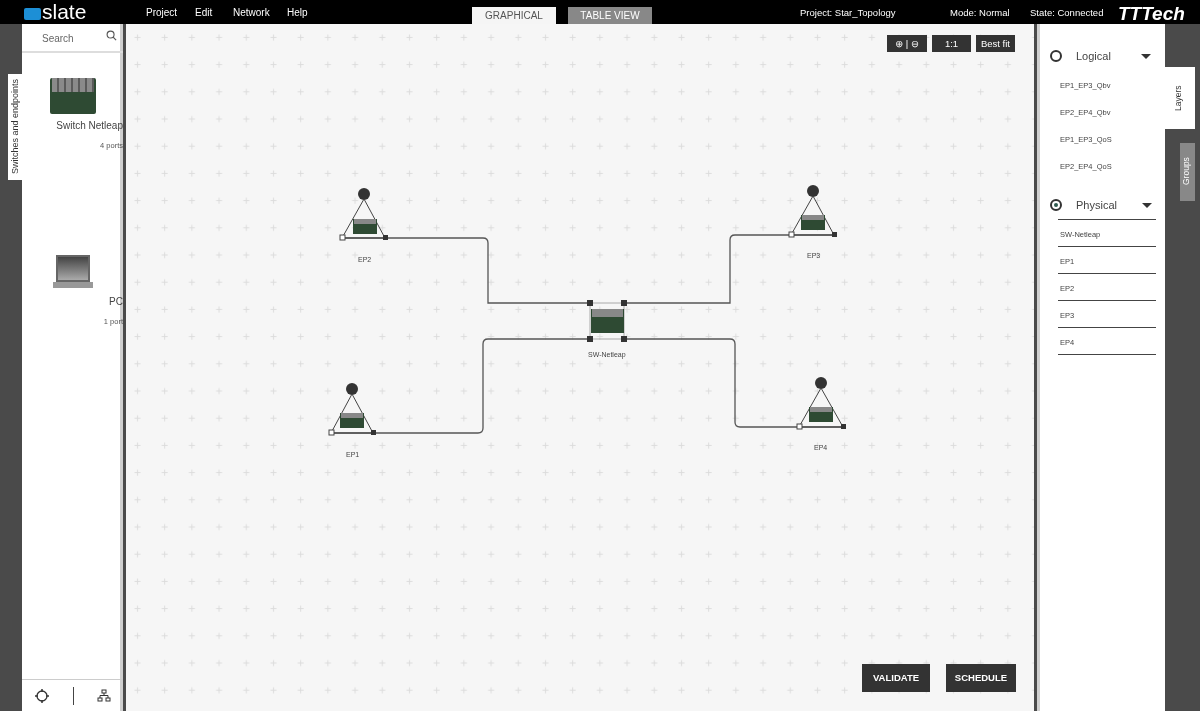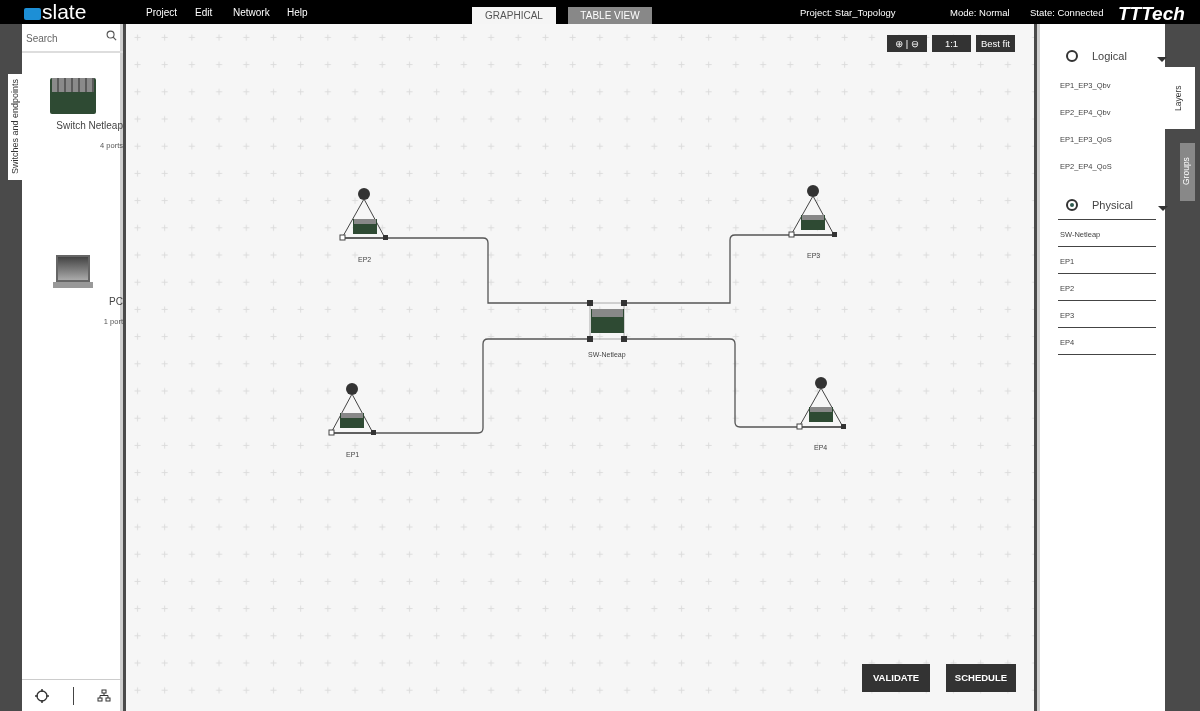--- a/index.html
+++ b/index.html
@@ -11,40 +11,40 @@
 .menu{position:absolute;top:7px;font-size:10px;font-weight:normal;color:#fff}
 .tab{position:absolute;top:7px;height:17px;font-size:10px;text-align:center;line-height:17px}
 .tab.active{left:472px;width:84px;background:#f5f5f5;color:#555}
 .tab.inactive{left:568px;width:84px;background:#888;color:#fff}
 .status{position:absolute;top:7px;font-size:9.5px;color:#fff}
 .brand{position:absolute;left:1118px;top:3px;font-size:19px;font-weight:bold;font-style:italic;color:#fff}
 #leftrail{position:absolute;left:0;top:24px;width:22px;height:687px;background:#4a4a4a}
 .vtab{position:absolute;left:8px;top:74px;width:14px;height:106px;background:#fff}
 .vtab span{position:absolute;left:0;top:104px;transform:rotate(-90deg);transform-origin:0 0;width:106px;font-size:9px;color:#333;white-space:nowrap;line-height:14px;padding-left:4px}
 #palette{position:absolute;left:22px;top:24px;width:101px;height:687px;background:#fff;border-right:3px solid #cfcfcf}
-.search{position:absolute;left:0;top:0;width:101px;height:29px;border-bottom:2px solid #ddd;font-size:10px;color:#666;padding:9px 0 0 4px}
+.search{position:absolute;left:0;top:0;width:101px;height:29px;border-bottom:2px solid #ddd;font-size:10px;color:#666;padding:9px 0 0 20px}
 .search .ic{position:absolute;right:6px;top:6px;width:11px;height:11px}
 .pitem{position:absolute;left:0;width:101px;text-align:right}
 .pitem .name{font-size:10px;color:#444}
 .pitem .sub{font-size:7.5px;color:#555;margin-top:10px}
 .board{margin:0 auto;background:#2e4a33;border-radius:2px;position:relative}
 .board:before{content:"";position:absolute;left:2px;top:0;right:2px;height:40%;background:repeating-linear-gradient(90deg,#8a8a8a 0 5px,#5a5a5a 5px 7px)}
 .laptop{margin:0 auto;width:38px}
 .laptop .scr{width:34px;height:27px;margin:0 auto;background:linear-gradient(180deg,#444,#aaa);border:2px solid #666}
 .laptop .kb{width:40px;height:6px;background:#999;margin-left:-1px}
 .pfooter{position:absolute;left:0;bottom:0;width:101px;height:32px;border-top:1px solid #ccc;display:flex;align-items:center;justify-content:space-around}
 .pfooter .sep{width:1px;height:18px;background:#444}
 #canvas{position:absolute;left:126px;top:24px;width:908px;height:687px;background-color:#f6f6f6;
  background-image:linear-gradient(#e3e3e3,#e3e3e3),linear-gradient(#e3e3e3,#e3e3e3);background-size:7px 1px,1px 7px;}
 #grid{position:absolute;left:0;top:0;width:908px;height:687px}
 .zoomctl{position:absolute;top:11px;height:17px;background:#333;color:#fff;font-size:9.5px;line-height:17px;text-align:center}
 .btn{position:absolute;top:640px;height:28px;background:#333;color:#fff;font-size:9.5px;font-weight:bold;line-height:28px;text-align:center}
 .lbl{position:absolute;font-size:7px;color:#444}
 #layers{position:absolute;left:1037px;top:24px;width:128px;height:687px;background:#fff;border-left:3px solid #cfcfcf}
-.grp{position:absolute;left:26px;font-size:11px;color:#444;display:flex;align-items:flex-end}
+.grp{position:absolute;left:10px;font-size:11px;color:#444;display:flex;align-items:center}
 .radio{width:12px;height:12px;border:2px solid #333;border-radius:50%;margin-right:14px;position:relative}
 .radio.on:after{content:"";position:absolute;left:2px;top:2px;width:4px;height:4px;background:#2f5a4f;border-radius:50%}
 .caret{margin-left:30px;width:0;height:0;border-left:5px solid transparent;border-right:5px solid transparent;border-top:5px solid #333}
 .litem{position:absolute;left:20px;font-size:7.5px;color:#444}
 .pline{position:absolute;left:18px;width:98px;height:1px;background:#444}
 .rtab{position:absolute;left:1165px;width:30px}
 .rtab span{position:absolute;left:8px;transform:rotate(-90deg);transform-origin:0 0;font-size:8.5px;white-space:nowrap}
 </style>
 </head>
 <body>

